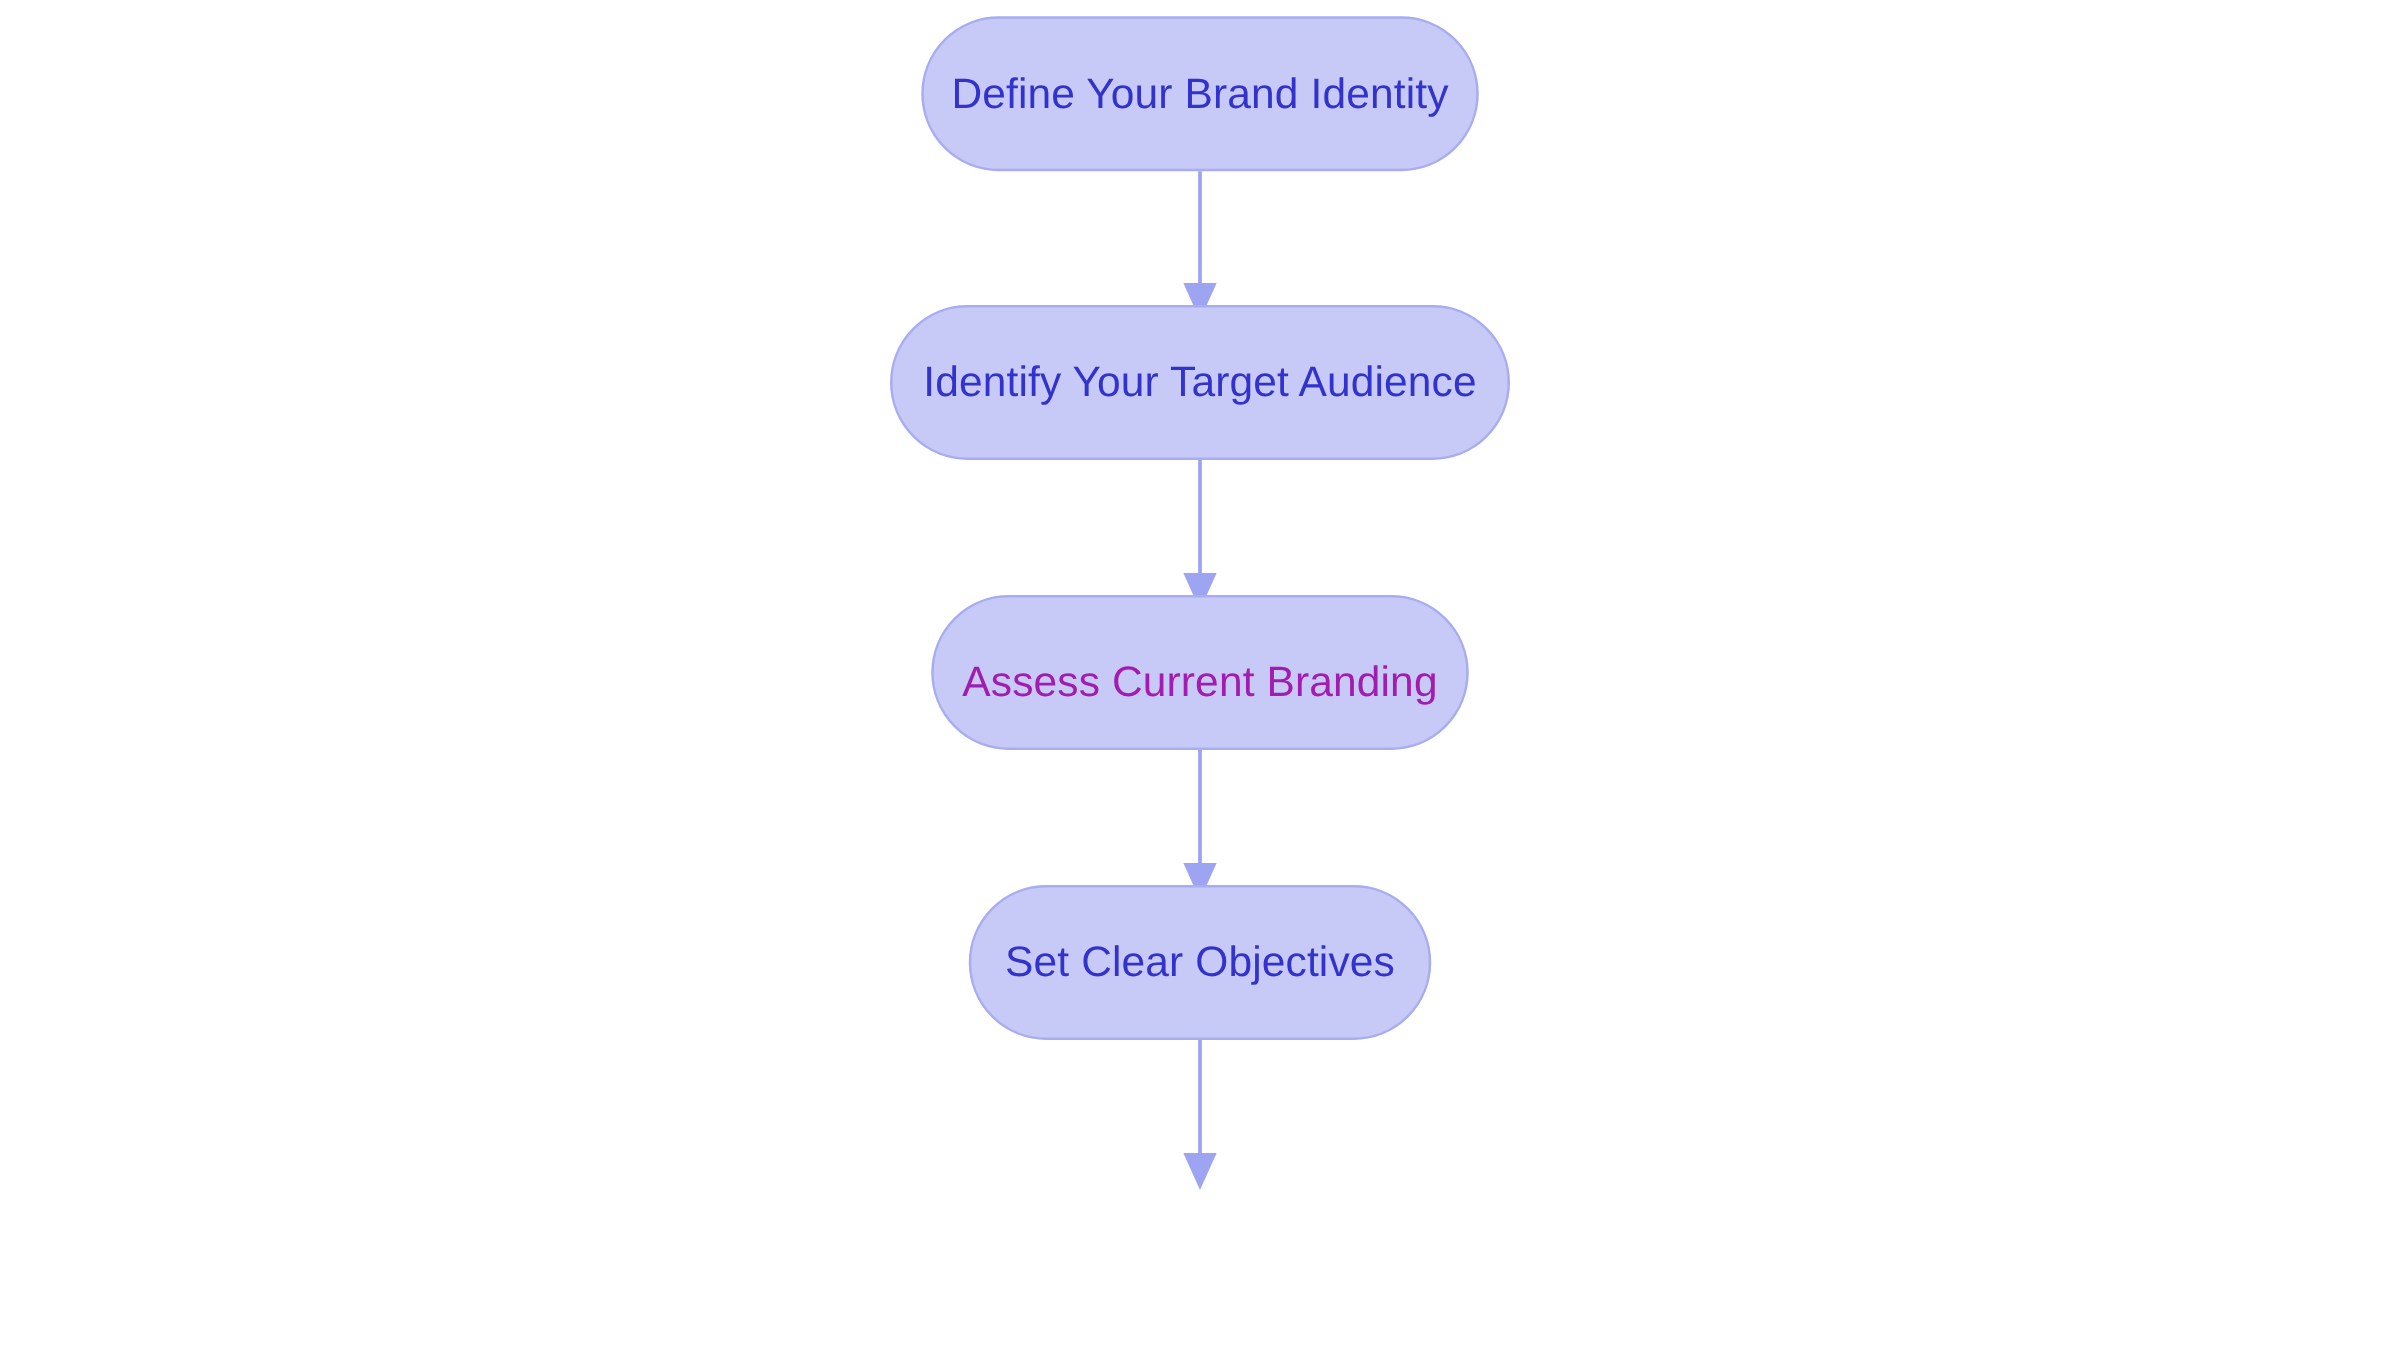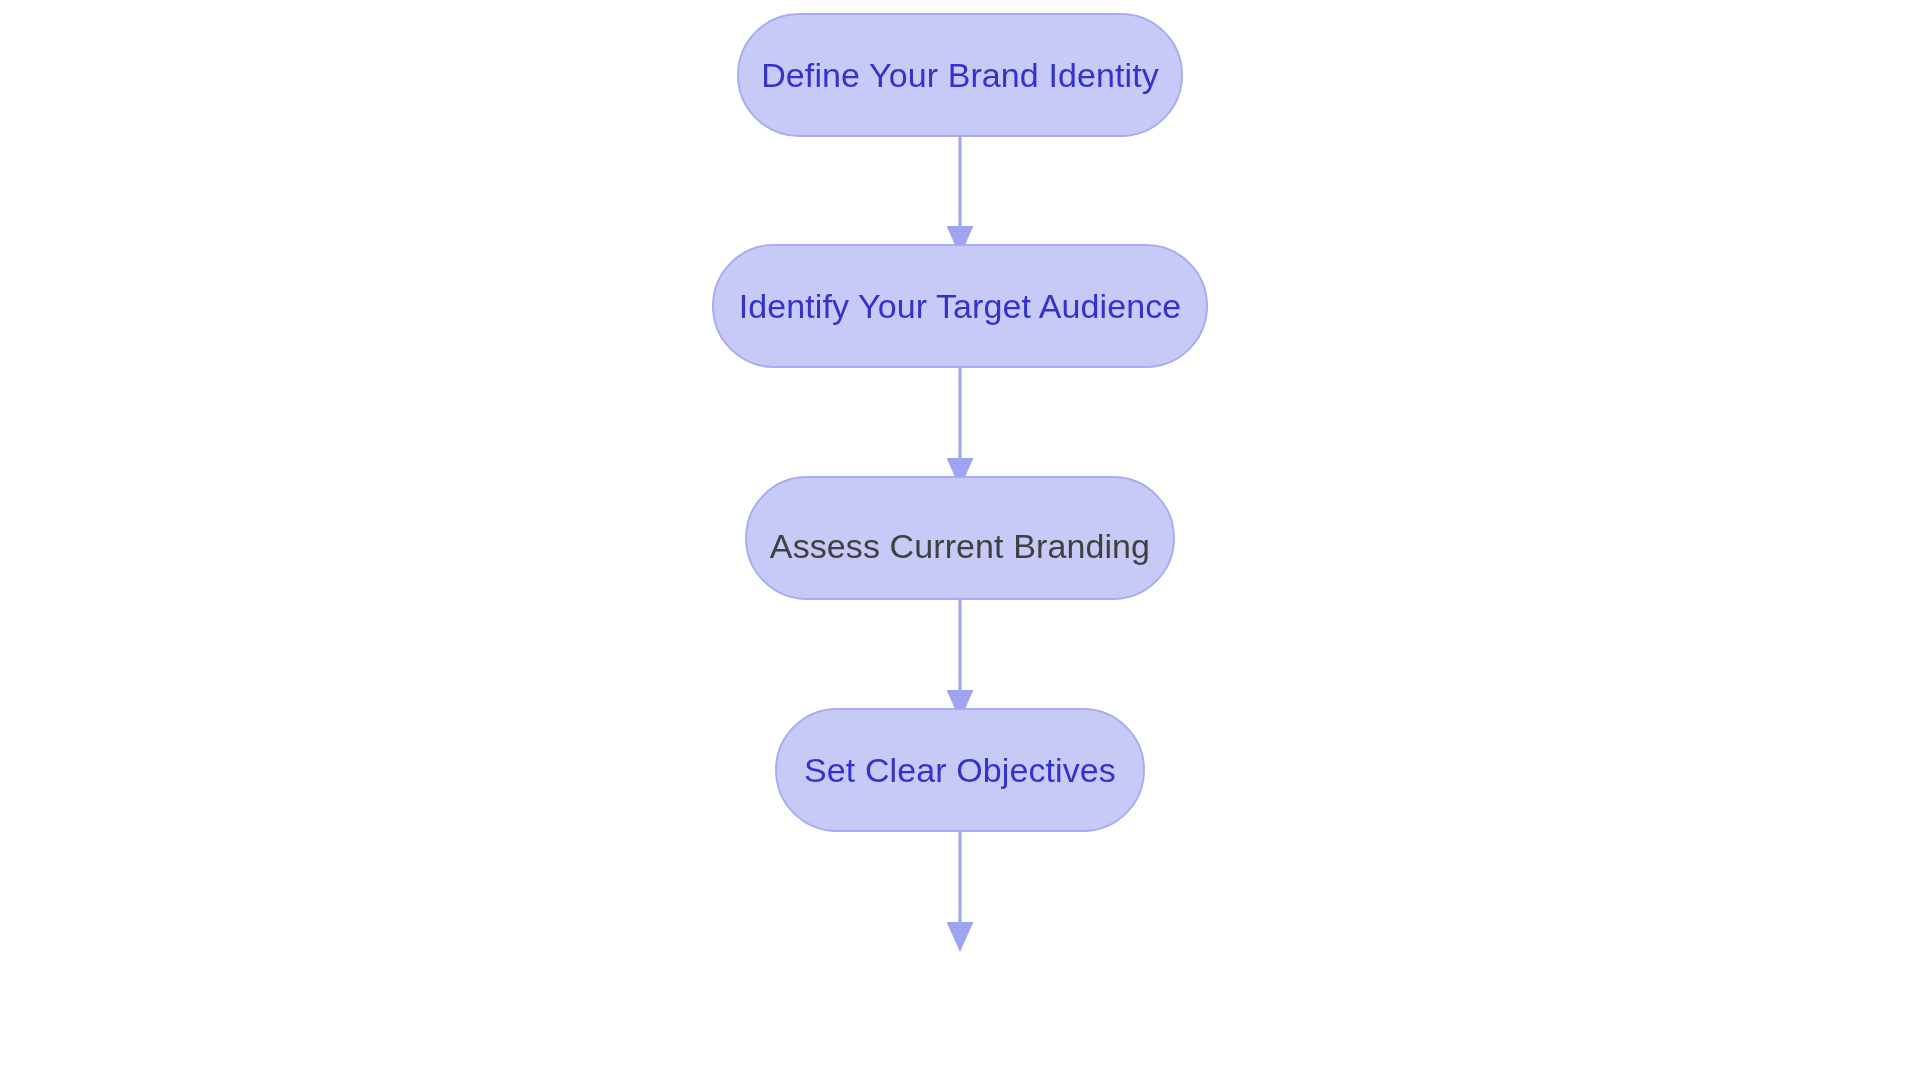--- a/index.html
+++ b/index.html
@@ -80,21 +80,21 @@
 
   <div class="node" id="node-0" style="left: 960px; top: 13px; width: 446px; height: 124px; background: rgb(199, 202, 247); border-color: rgb(168, 173, 241);">
     <span class="node-label" style="color: rgb(51, 51, 204);">Define Your Brand Identity</span>
   </div>
 
   <div class="node" id="node-1" style="left: 960px; top: 244px; width: 496px; height: 124px; background: rgb(199, 202, 247); border-color: rgb(168, 173, 241); justify-content: center;">
     <span class="node-label" style="color: rgb(51, 51, 204);">Identify Your Target Audience</span>
   </div>
 
   <div class="node" id="node-2" style="left: 960px; top: 476px; width: 430px; height: 124px; background: rgb(199, 202, 247); border-color: rgb(168, 173, 241);">
-    <span class="node-label" style="color: #404040; margin-top: 16px;">Assess Current Branding</span>
+    <span class="node-label" style="color: #a21caf; margin-top: 16px;">Assess Current Branding</span>
   </div>
 
   <div class="node" id="node-3" style="left: 960px; top: 708px; width: 370px; height: 124px; background: rgb(199, 202, 247); border-color: rgb(168, 173, 241);">
     <span class="node-label" style="color: rgb(51, 51, 204);">Set Clear Objectives</span>
   </div>
 
 
 </div>
 
 </body></html>

